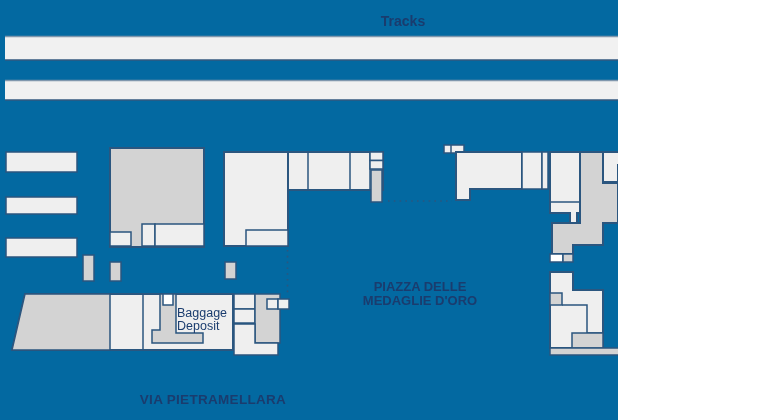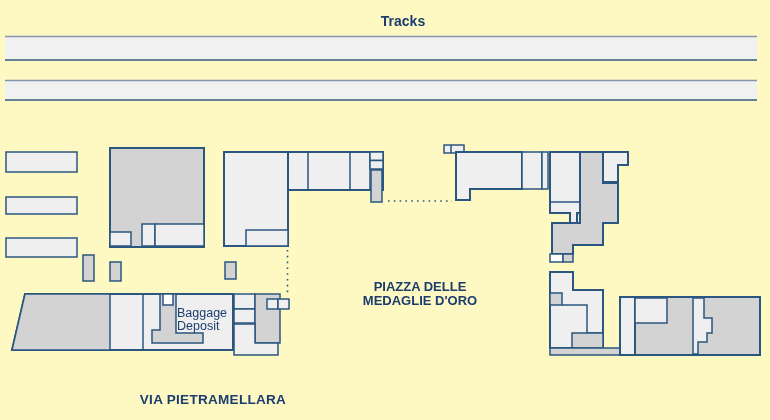--- a/index.html
+++ b/index.html
@@ -1,16 +1,16 @@
 <!DOCTYPE html>
 <html style="--border_navy: #2b567f; --text_navy: #1a3c6e; --fill_light: #efefef; --fill_dark: #d3d3d3; --fill_track: #f1f1f1; --fill_white: #ffffff; --track_line_top: #8097ad; --track_line_bottom: #35597f;"><head>
 <meta charset="utf-8">
 <style>
   html,body{margin:0;padding:0;background:#fff;}
-  #stage{position:relative;width:770px;height:420px;background:#fef9c3;overflow:hidden;
+  #stage{position:relative;width:618px;height:420px;background:#0369a1;overflow:hidden;
          font-family:"Liberation Sans",sans-serif;}
   svg{display:block;}
   .f-light{fill:var(--fill_light);}
   .f-dark{fill:var(--fill_dark);}
   .f-white{fill:var(--fill_white);}
   .f-track{fill:var(--fill_track);}
   .s2{stroke:var(--border_navy);stroke-width:2;}
   .s15{stroke:var(--border_navy);stroke-width:1.5;}
   .ln{stroke:var(--border_navy);stroke-width:1.5;fill:none;}
   .ln-top{stroke:var(--track_line_top);stroke-width:1.5;fill:none;}

